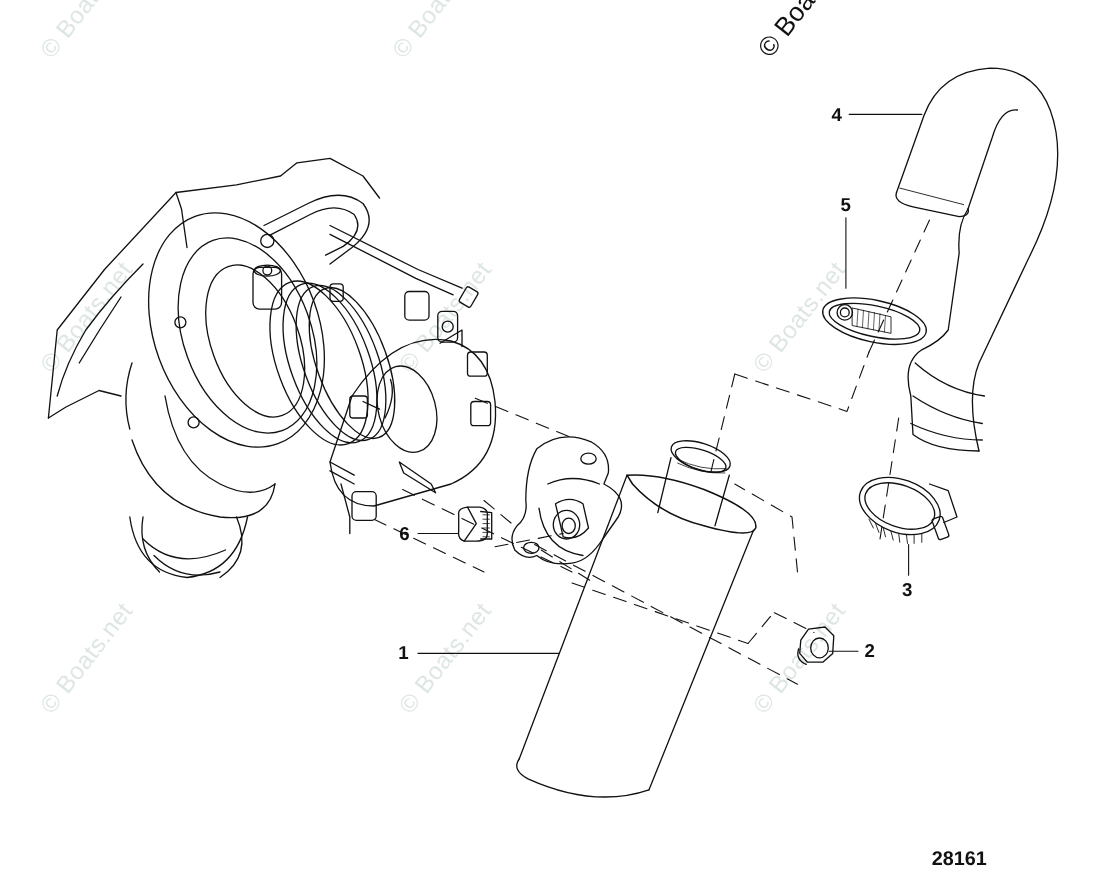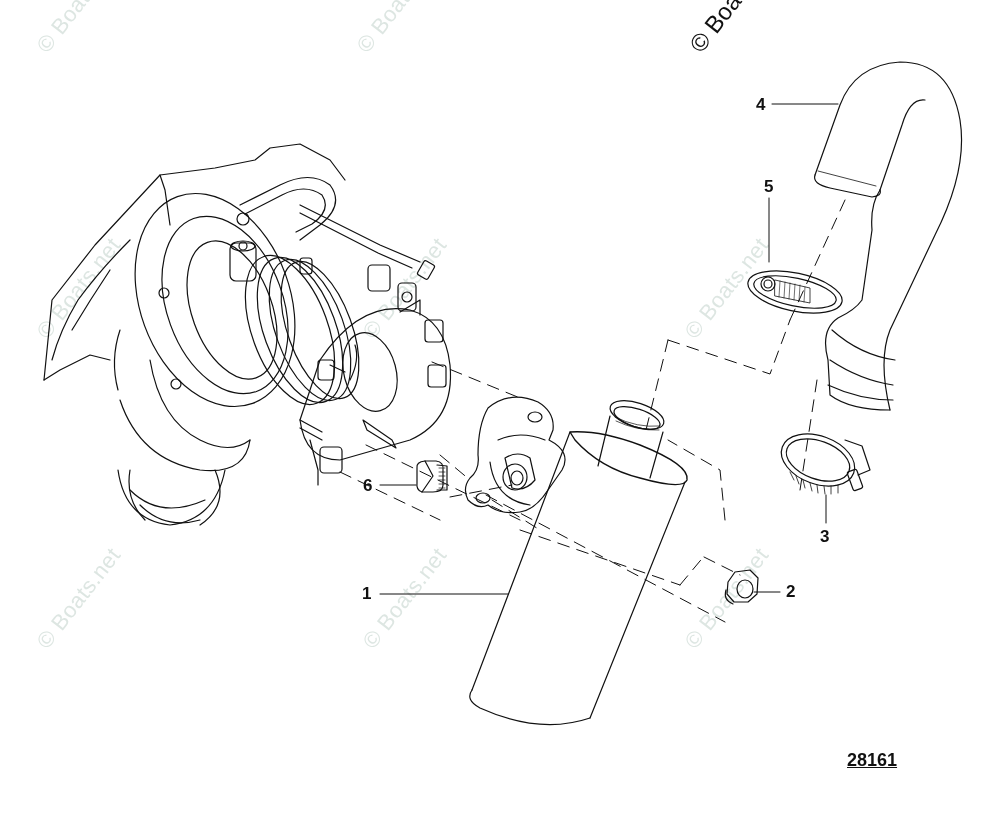--- a/index.html
+++ b/index.html
@@ -185,14 +185,14 @@
     </g>
   </svg>
 
   <div class="callout" style="left:362px;top:585px;">1</div>
   <div class="callout" style="left:786px;top:583px;">2</div>
   <div class="callout" style="left:820px;top:528px;">3</div>
   <div class="callout" style="left:756px;top:96px;">4</div>
   <div class="callout" style="left:764px;top:178px;">5</div>
   <div class="callout" style="left:363px;top:477px;">6</div>
 
-  <div class="fig" style="left:847px;top:750px;text-decoration:underline;">28161</div>
+  <div class="fig" style="left:847px;top:770px;">28161</div>
 </div>
 
 </body></html>

